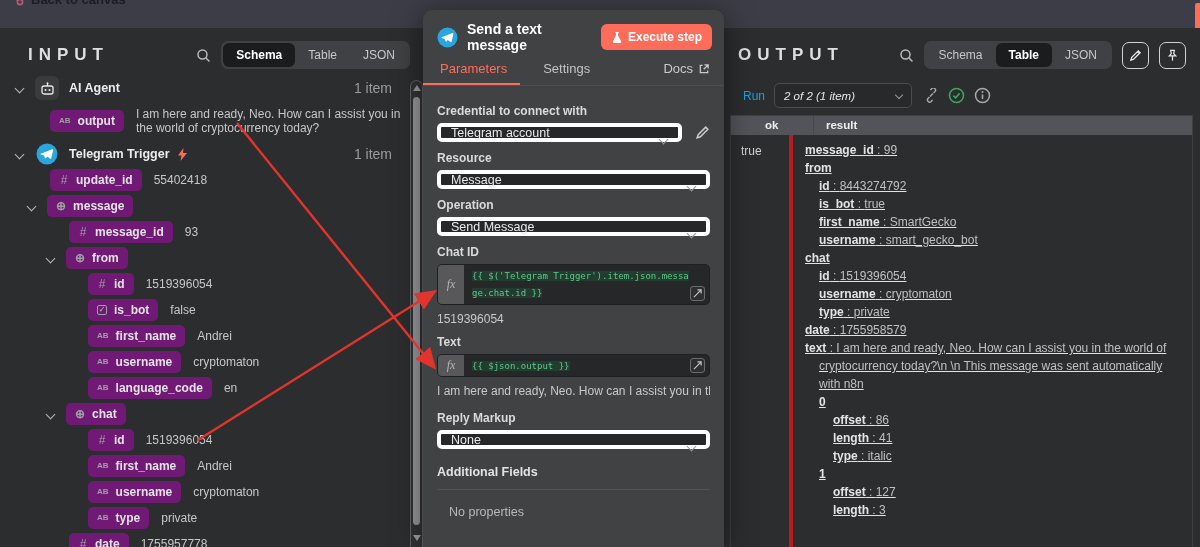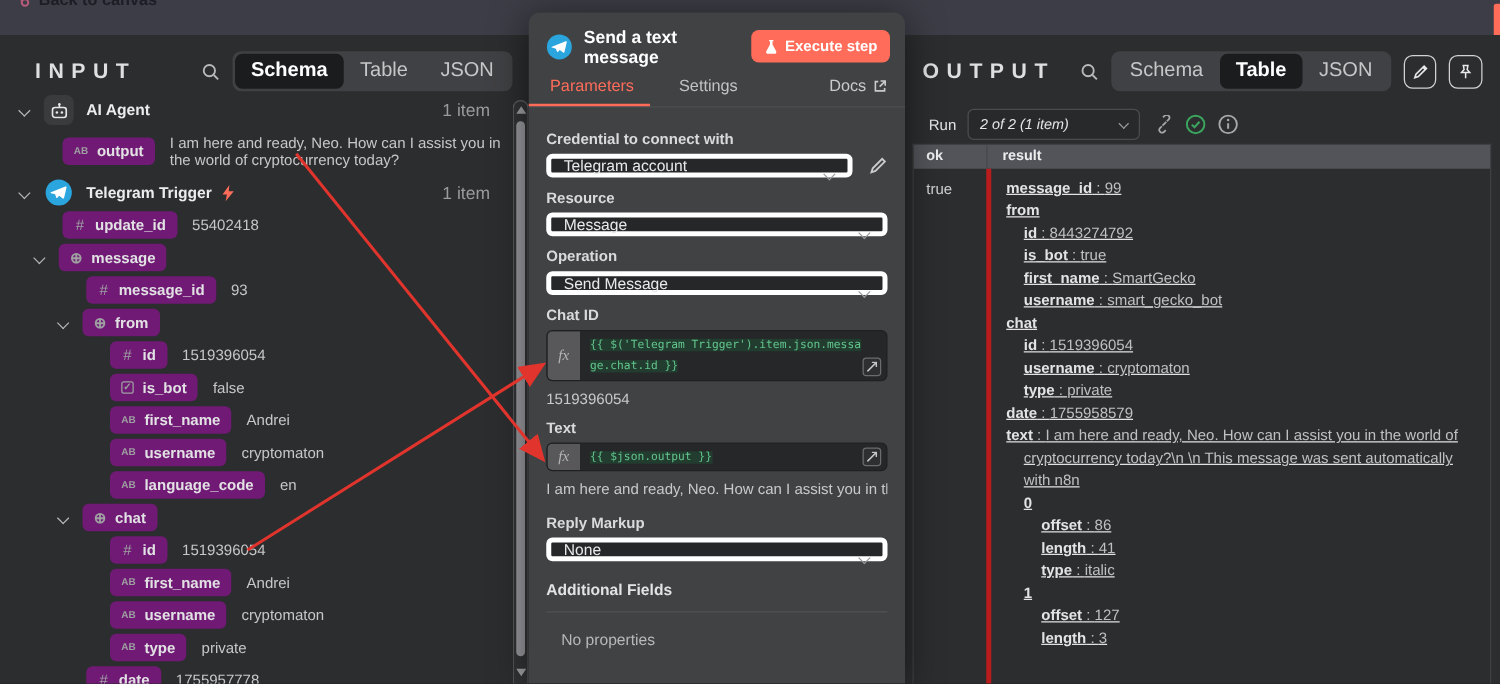--- a/index.html
+++ b/index.html
@@ -17,21 +17,21 @@
   
   .panel { position:absolute; top:28px; bottom:0; background:#2c2d2f; z-index:2; }
   #input-panel { left:0; width:424px; }
   #output-panel { left:724px; width:476px; }
 
   .panel-header { display:flex; align-items:center; padding:13px 14px 0 28px; gap:10px; }
   .panel-title { font-size:17px; font-weight:bold; letter-spacing:6px; color:#dfdfe1; }
   .spacer { flex:1; }
 
   .tabgroup { display:flex; background:#404144; border-radius:7px; padding:2px; }
-  .tab { padding:5px 13px; border-radius:6px; color:#c7c7c9; font-size:16px; cursor:default; white-space:nowrap; }
+  .tab { padding:5px 13px; border-radius:6px; color:#c7c7c9; font-size:12px; cursor:default; white-space:nowrap; }
   .tab.active { background:#1b1c1e; color:#ffffff; font-weight:bold; }
 
   .sqbtn { width:27px; height:27px; border:1.5px solid #d2d2d5; border-radius:7px; display:flex; align-items:center; justify-content:center; color:#e8e8ea; background:transparent; }
 
   
   .tree { position:absolute; left:0; top:47px; right:14px; }
   .tree-row { display:flex; align-items:center; height:26px; position:relative; }
   .tree-row.tall { height:40px; }
   .chev { width:7px; height:7px; border-right:1.6px solid #b9b9bb; border-bottom:1.6px solid #b9b9bb; transform:rotate(45deg); display:inline-block; margin-right:12px; flex:none; }
   .node-icon { width:24px; height:24px; border-radius:6px; background:#3a3b3d; display:flex; align-items:center; justify-content:center; margin-right:10px; flex:none; }
@@ -81,27 +81,27 @@
   .expr-code span { color:#62c58c; background:#223d30; }
   .expand-ic { position:absolute; right:4px; bottom:3px; width:15px; height:15px; border:1px solid #6c6c6f; border-radius:3px; background:#2e2f31; color:#c5c5c7; display:flex; align-items:center; justify-content:center; }
   .expr.tall { height:41px; }
   .expr.short { height:23px; }
   .expr-result { color:#c9c9cb; font-size:12px; margin-top:7px; white-space:nowrap; overflow:hidden; }
   .section-title { font-size:12.5px; font-weight:bold; color:#e3e3e5; margin-top:16px; padding-bottom:10px; border-bottom:1px solid #525255; }
   .no-props { color:#b8b8ba; font-size:12.5px; margin:15px 0 0 12px; }
 
   
   .run-row { display:flex; align-items:center; gap:9px; padding:14px 0 0 19px; }
-  .run-label { color:#e5e5e5; font-size:12px; }
+  .run-label { color:#0ea5e9; font-size:12px; }
   .run-sel { width:138px; height:25px; background:#28292b; border:1px solid #4b4c4f; border-radius:5px; display:flex; align-items:center; padding:0 9px; font-size:11.5px; color:#e6e6e8; position:relative;font-style:italic; }
   .run-sel .chev { width:6px; height:6px; border-color:#9a9a9c; margin:0; position:absolute; right:9px; top:8px; }
   .run-icons { display:flex; align-items:center; gap:9px; margin-left:3px; color:#a8a8aa; }
   .otable { position:absolute; left:6px; right:7px; top:87px; bottom:0; border:1px solid #3f4043; border-bottom:none; }
   .otable-head { display:flex; background:#53545a; height:19px; font-weight:bold; font-size:11.5px; color:#eeeeef; }
-  .otable-head .c-ok { width:58px; padding:3px 0 0 10px; }
+  .otable-head .c-ok { width:58px; padding:3px 0 0 10px;margin-left:24px; }
   .otable-head .c-res { flex:1; padding:3px 0 0 12px; border-left:1px solid #46474c; }
   .otable-body { display:flex; font-size:12px; height:calc(100% - 19px); }
   .otable-body .c-ok { width:58px; padding:9px 0 0 10px; color:#d2d2d4; }
   .otable-body .c-res { flex:1; border-left:4px solid #b91c1c; padding:6px 10px 0 12px;text-decoration:underline; }
   .res-row { line-height:18px; color:#bfc0c2; }
   .res-row b { color:#e3e3e5; }
 
   .searchic { display:flex; }
   svg { display:block; }
 </style>

